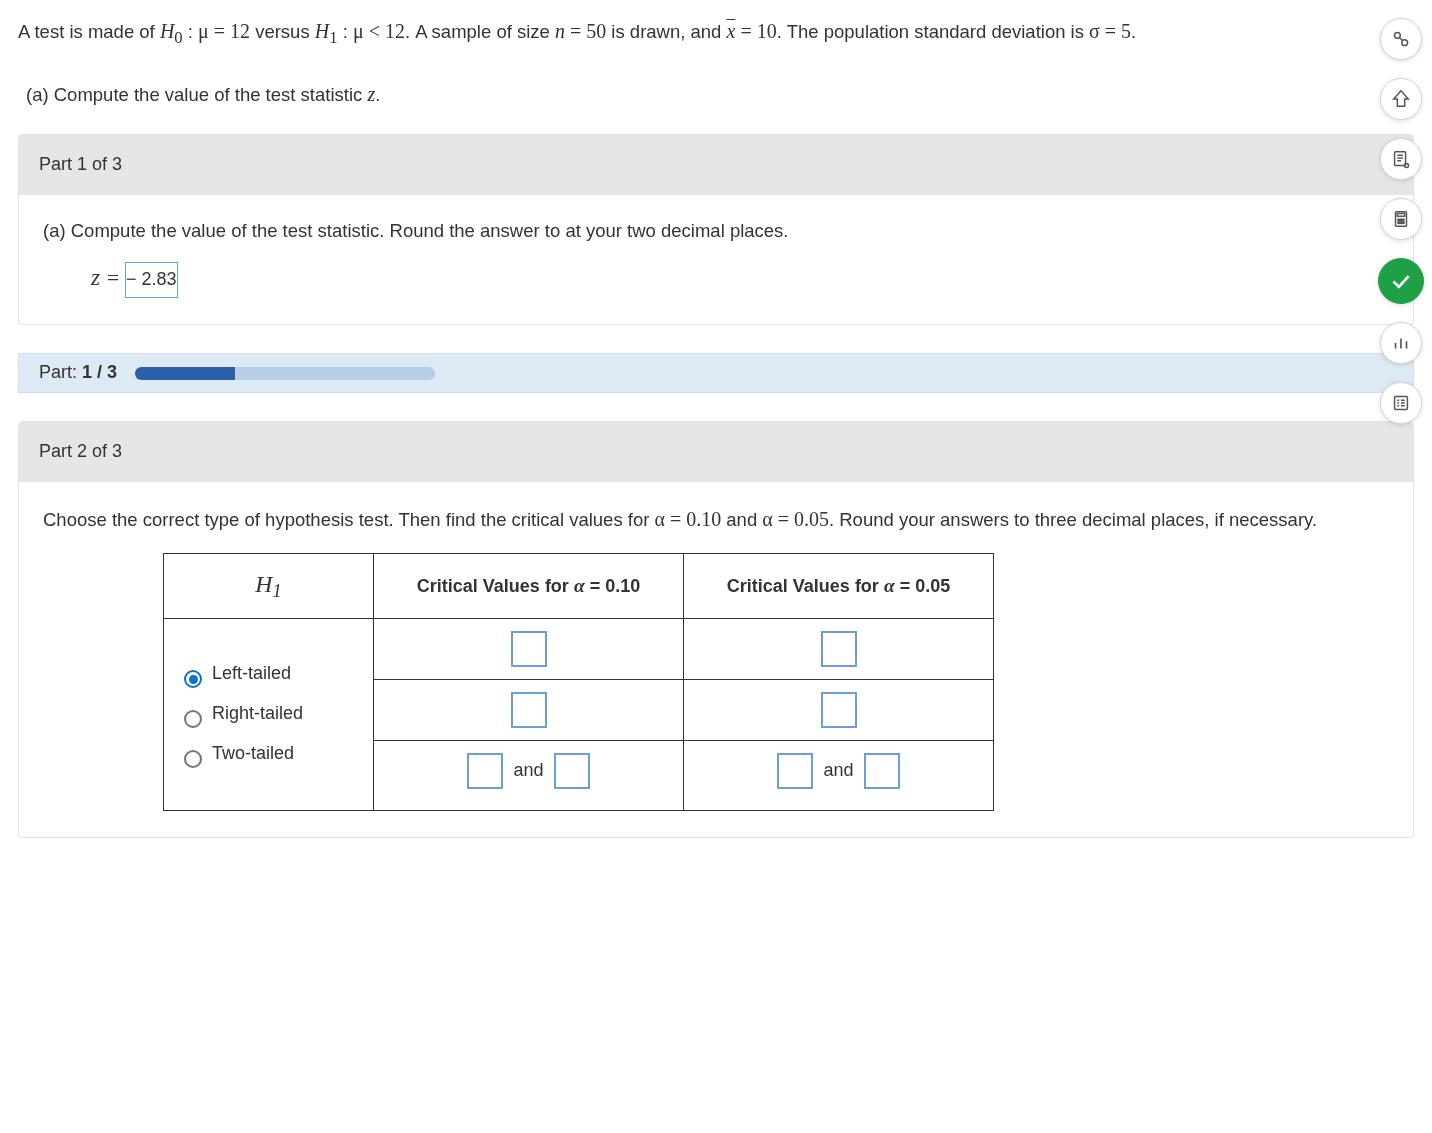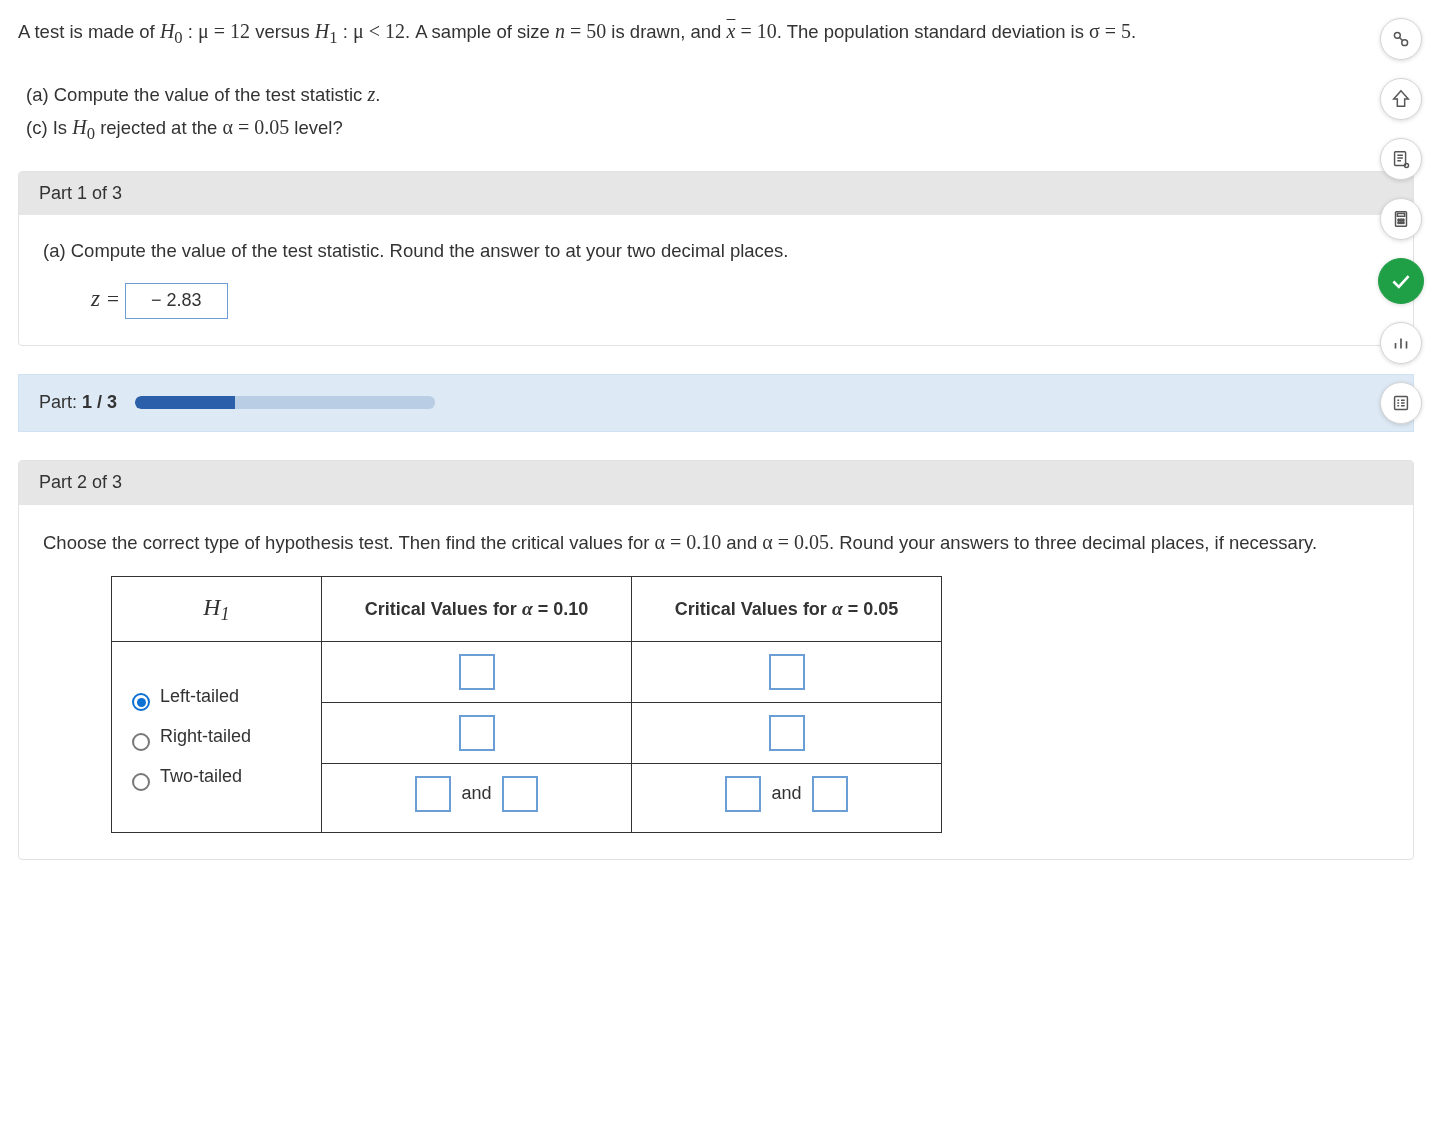--- a/index.html
+++ b/index.html
@@ -21,43 +21,43 @@
   .parts { margin: 18px 0 24px 0; }
   .parts .line { margin: 2px 8px; }
   .card {
     border: 1px solid #e2e2e2;
     border-radius: 4px;
     margin-bottom: 28px;
     overflow: hidden;
   }
   .card-header {
     background: #e6e6e6;
-    padding: 8px 20px;
+    padding: 16px 20px;
     font-size: 18px;
     color: #333;
   }
   .card-body {
     padding: 22px 24px 26px 24px;
   }
   .answer-line { margin-top: 14px; padding-left: 48px; font-family: "Times New Roman", serif; font-size: 20px; }
   .answer-box {
     display: inline-block;
     border: 1px solid #6a9ed4;
-    padding: 3px 25px;
+    padding: 3px 0;
     color: #333;
     background: #fff;
     font-family: Verdana, Geneva, sans-serif;
     font-size: 18px;
     vertical-align: baseline;
   }
   .progress-card {
     border: 1px solid #cfe1f2;
     border-radius: 0;
     background: #dde9f4;
-    padding: 14px 20px;
+    padding: 5px 20px;
     margin-bottom: 28px;
     display: flex;
     align-items: center;
     gap: 18px;
     text-align: right;
   }
   .progress-label { font-size: 18px; }
   .progress-bar-outer {
     width: 300px; height: 13px;
     background: #b9cee4;
@@ -65,21 +65,21 @@
     overflow: hidden;
   }
   .progress-bar-inner {
     height: 100%;
     width: 33.3%;
     background: #2b5faa;
     border-radius: 6px 0 0 6px;
   }
   table.cv {
     border-collapse: collapse;
-    margin: 18px 0 0 68px;
+    margin: 18px 0 0 120px;
   }
   table.cv th, table.cv td {
     border: 1px solid #333;
     padding: 12px 20px;
     text-align: center;
     font-size: 18px;
   }
   table.cv th { font-weight: bold; }
   table.cv th.h1cell { font-family: "Times New Roman", serif; font-style: italic; font-weight: normal; font-size: 22px;}
   .radio-row {
@@ -137,21 +137,20 @@
   .side-btn.green svg { width: 26px; height: 26px; }
 </style>
 </head>
 <body>
 
 <div class="problem-text">
   <div class="line">A test is made of <span class="ital">H</span><span class="serif"><sub>0</sub></span> : <span class="serif">μ = 12</span> versus <span class="ital">H</span><span class="serif"><sub>1</sub></span> : <span class="serif">μ &lt; 12</span>. A sample of size <span class="ital">n</span><span class="serif"> = 50</span> is drawn, and <span style="text-decoration:overline" class="ital">x</span> <span class="serif">= 10</span>. The population standard deviation is <span class="serif">σ = 5</span>.</div>
 </div>
 <div class="parts">
   <div class="line">(a) Compute the value of the test statistic <span class="ital">z</span>.</div>
-  <div class="line">(c) Is <span class="ital">H</span><span class="serif"><sub>0</sub></span> rejected at the <span class="serif">α = 0.05</span> level?</div>
 </div>
 
 <div class="card">
   <div class="card-header">Part 1 of 3</div>
   <div class="card-body">
     <div>(a) Compute the value of the test statistic. Round the answer to at your two decimal places.</div>
     <div class="answer-line">
       <span class="ital"><span class="ital">z</span> =</span>
       <span class="answer-box">− 2.83</span>
     </div>

